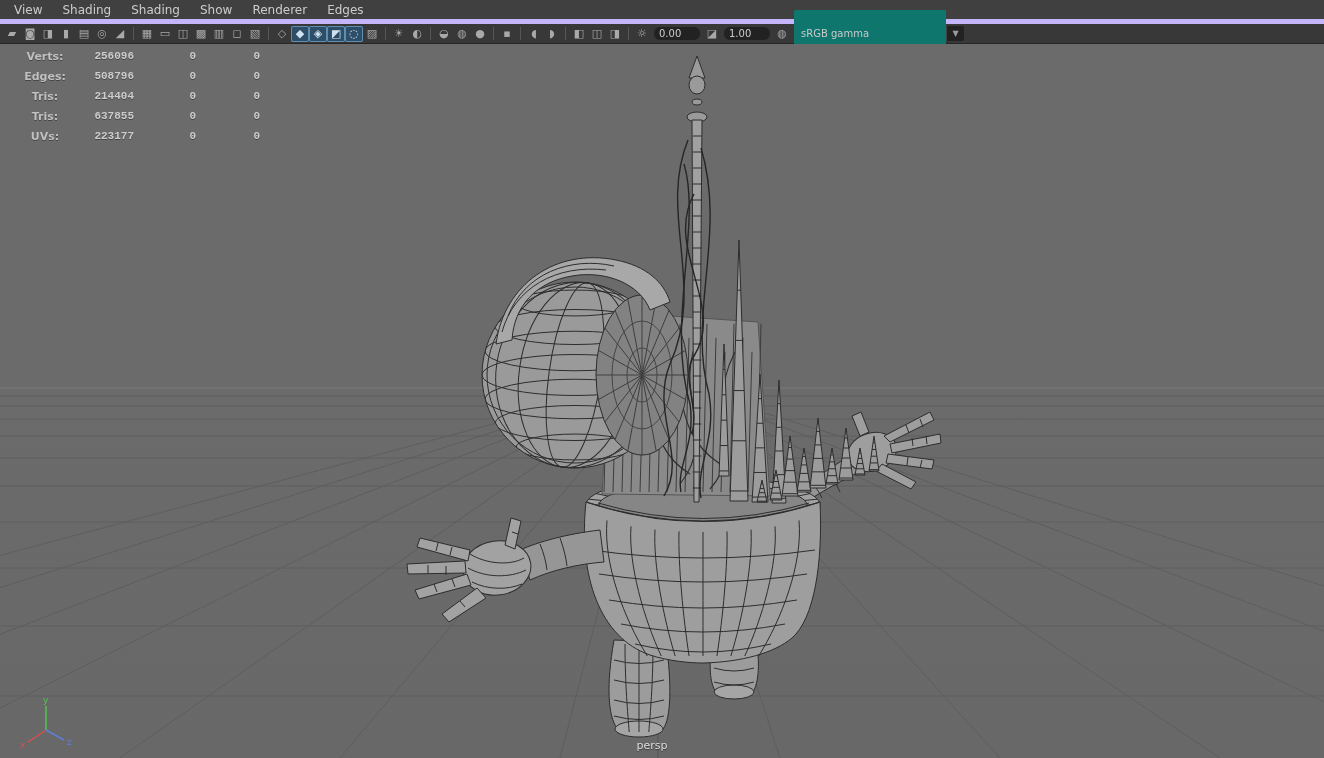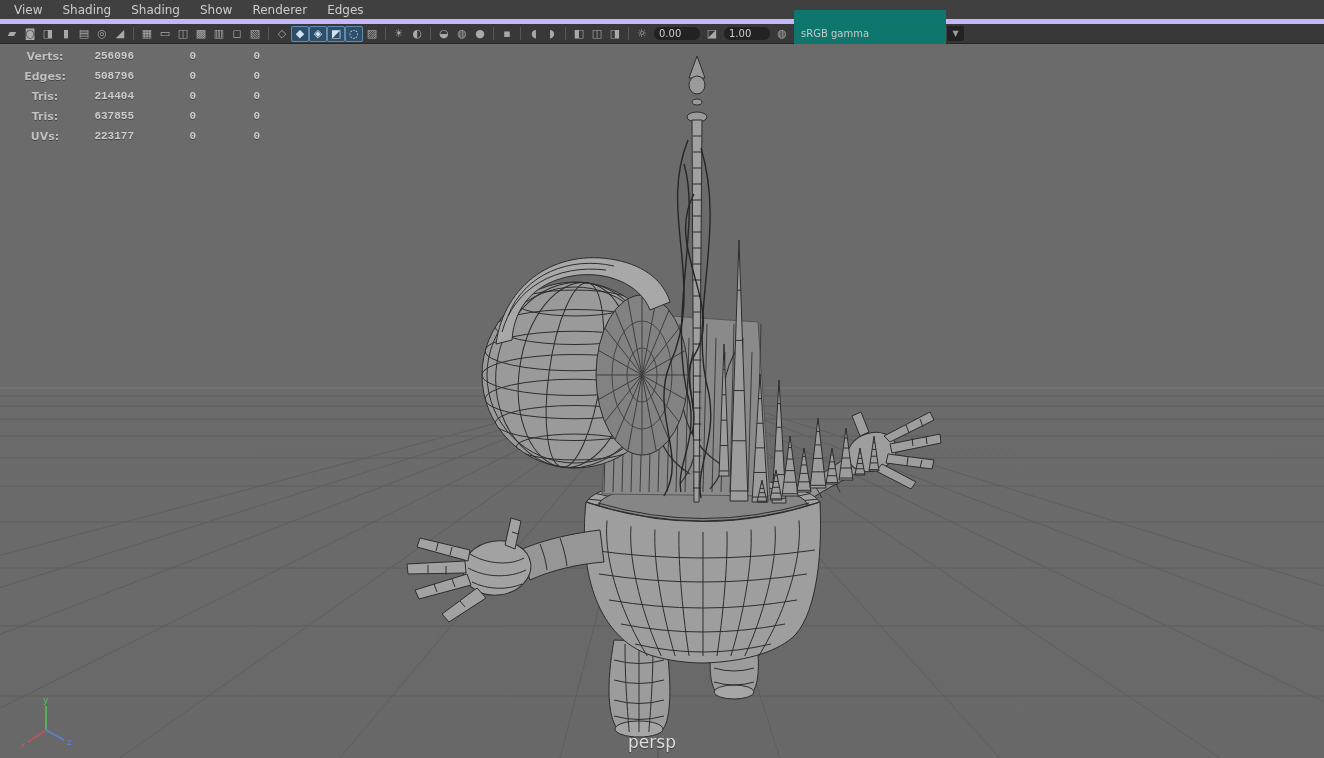--- a/index.html
+++ b/index.html
@@ -21,21 +21,21 @@
   
   .viewport{position:absolute;left:0;top:44px;width:1324px;height:714px;background:linear-gradient(#6e6e6e,#686868);}
   .viewport svg.scene{position:absolute;left:0;top:0;}
 
   
   .hud{position:absolute;left:14px;top:2px;}
   .hud-row{display:grid;grid-template-columns:62px 58px 62px 64px;height:20px;align-items:center;font-size:11px;font-weight:bold;color:#c6c6c6;text-shadow:0 1px 0 rgba(40,40,40,.55);}
   .hud-label{text-align:center;color:#c0c0c0;}
   .hud-val{text-align:right;color:#cdcdcd;font-family:Liberation Mono, monospace;}
 
-  .cam-label{position:absolute;left:0;right:20px;bottom:6px;text-align:center;color:#dedede;font-size:17px;text-shadow:0 1px 1px #3a3a3a;}
+  .cam-label{position:absolute;left:0;right:20px;bottom:6px;text-align:center;color:#dedede;font-size:11px;text-shadow:0 1px 1px #3a3a3a;}
 
   .axis-gnomon{position:absolute;left:14px;bottom:8px;}
   .axis-gnomon text{font-size:9px;font-family:"DejaVu Sans",sans-serif;}
 </style>
 </head>
 <body>
 
 <div class="app">
 
   <div class="menubar">

